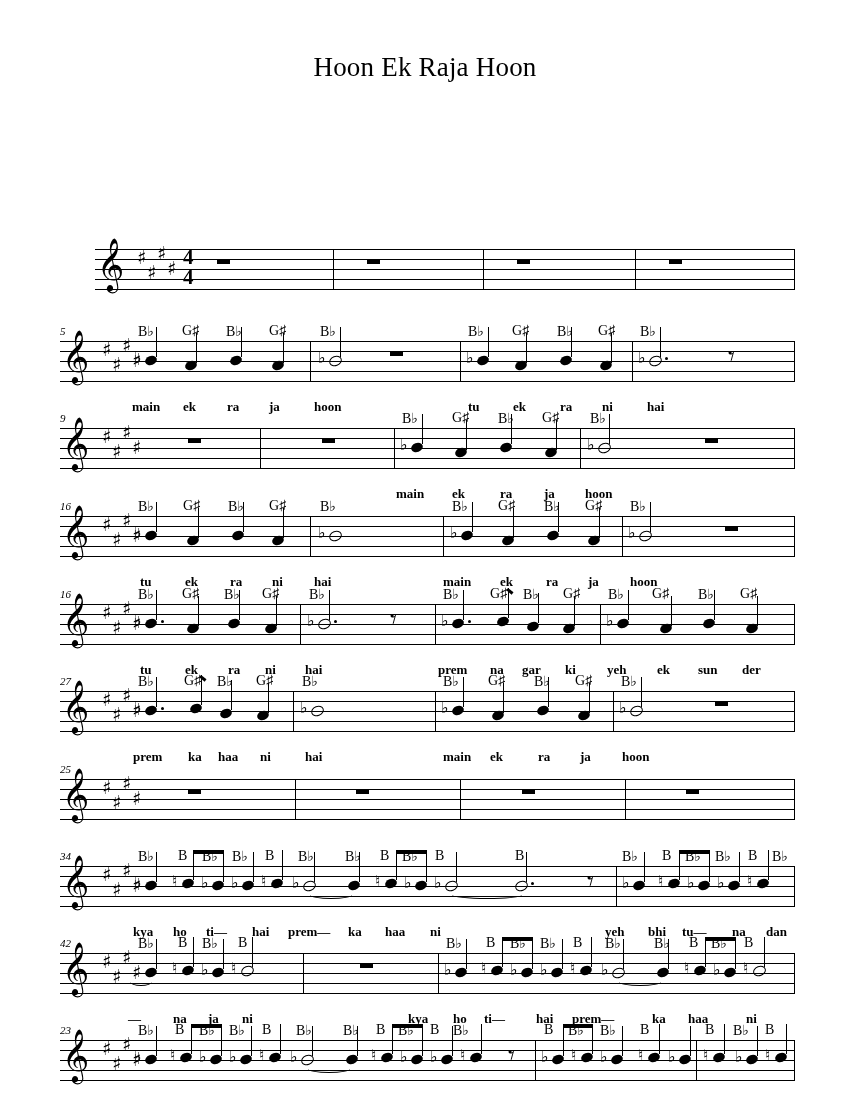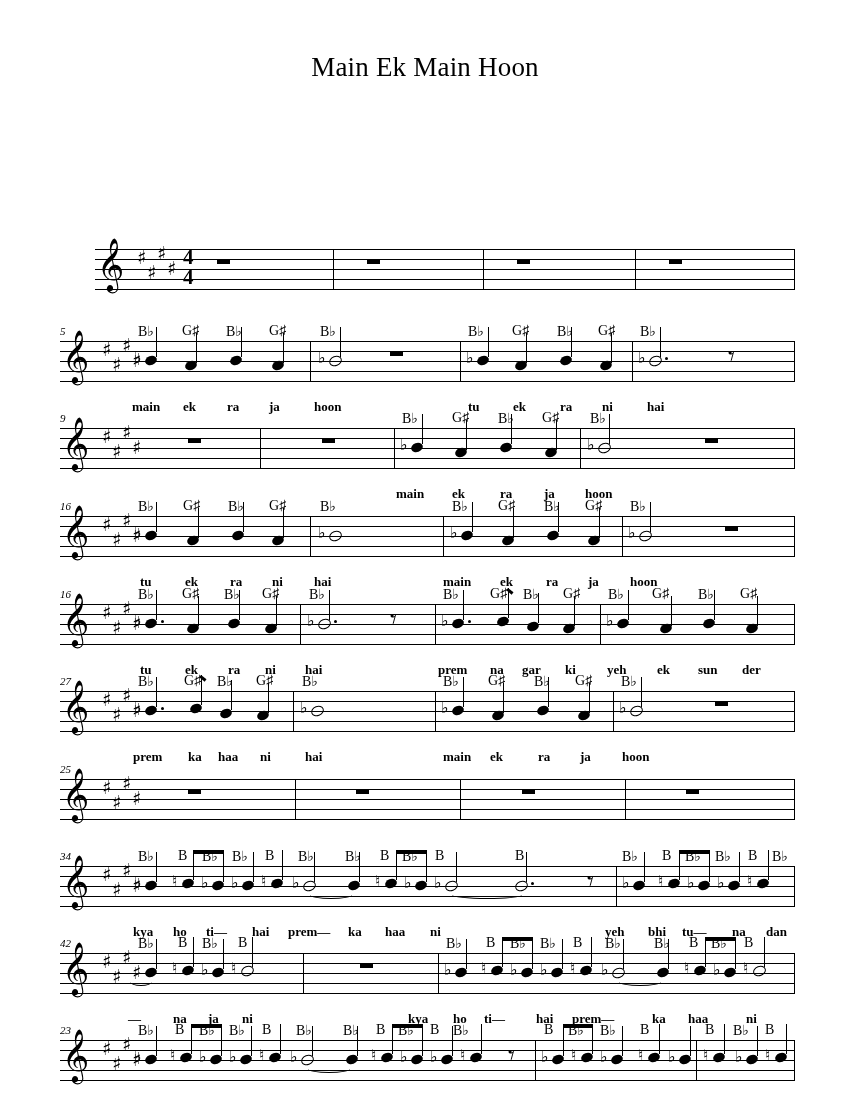--- a/index.html
+++ b/index.html
@@ -75,21 +75,21 @@
   .dot { position:absolute; width:3px; height:3px; border-radius:50%; background:#000; }
   .beam { position:absolute; height:3.5px; background:#000; }
   .tie {
     position:absolute; border-bottom:1.4px solid #000; border-radius:50%;
     height:7px;
   }
 </style>
 </head>
 <body>
 
-<div class="title">Main Ek Main Hoon</div>
+<div class="title">Hoon Ek Raja Hoon</div>
 
 <div class="sheet">
 
   <div class="system" style="position:absolute; left:95px; top:166px; width:700px;">
     <div class="staff">
       <div class="line"></div>
         <div class="line"></div>
         <div class="line"></div>
         <div class="line"></div>
         <div class="line"></div>

